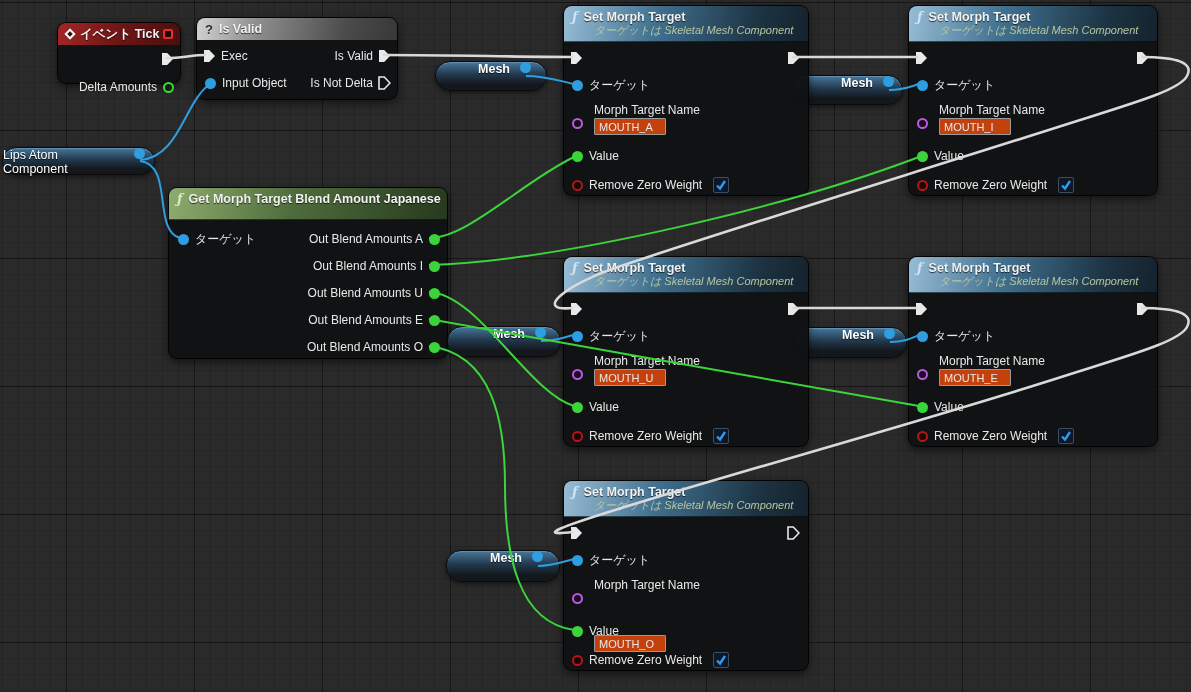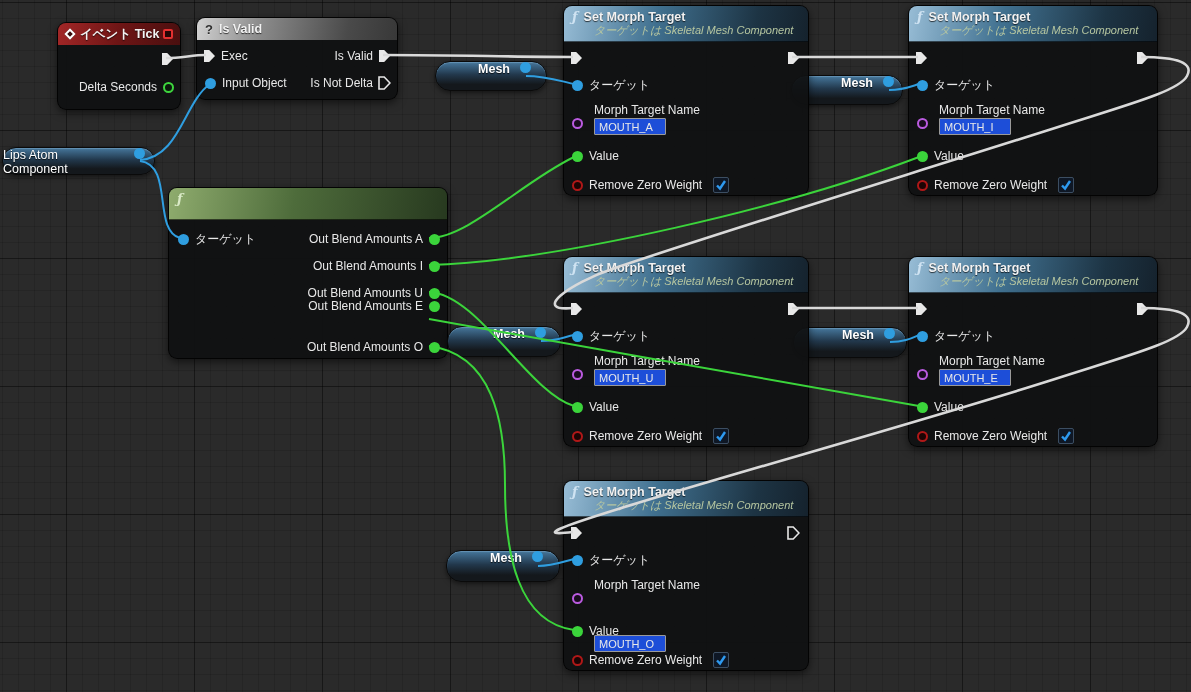--- a/index.html
+++ b/index.html
@@ -57,49 +57,49 @@
     position:absolute; display:flex; align-items:flex-start; justify-content:flex-end;
     background:linear-gradient(180deg,#46779c 0%,#22384c 45%,#14181c 80%);
     border:1px solid #0a0a0a; border-radius:15px;
     box-shadow:inset 0 1px 1px rgba(160,200,230,0.35), 0 2px 5px rgba(0,0,0,0.5);
     z-index:10; font-size:12.5px; color:#fff;
   }
   .pill-label { margin-right:8px; text-shadow:0 1px 1px rgba(0,0,0,0.8); }
   .pill-pin { position:absolute; }
   .name-field {
     position:absolute; left:30px; width:72px; height:17px;
-    background:#1d4ed8; border:1px solid #9a9a9a; border-radius:1px;
+    background:#c2410c; border:1px solid #9a9a9a; border-radius:1px;
     color:#e8e8e8; font-size:11px; font-family:"Liberation Sans", sans-serif; padding:0 4px;
   }
   .field-label { position:absolute; left:30px; font-size:12px; color:#e8e8e8; white-space:nowrap; }
   .checkbox {
     width:16px; height:16px; background:#0e1725; border:1px solid #3c4e62; border-radius:2px;
     display:flex; align-items:center; justify-content:center; margin-left:5px;
   }
   #wires { position:absolute; left:0; top:0; z-index:50; pointer-events:none; }
   .w-exec { stroke:#d9d9d9; stroke-width:2.6; fill:none; }
   .w-obj  { stroke:#2f9ee0; stroke-width:2;   fill:none; }
   .w-flt  { stroke:#3bd43b; stroke-width:2;   fill:none; }
   .set-node { width:246px; height:191px; }
   .set-node .hdr { height:36px; }
 </style>
 </head>
 <body>
 
-<div class="node" style="left:57px;top:22px;width:124px;height:88px">
+<div class="node" style="left:57px;top:22px;width:124px;height:62px">
   <div class="hdr-event">
     <span class="diamond-icon"></span>
     <span class="hdr-title">イベント Tick</span>
     <span class="redbox-icon"></span>
   </div>
   <svg class="exec-pin" style="right:6px;top:29px" width="13" height="14" viewBox="0 0 13 14">
       <path d="M1 1h5.2L12 7l-5.8 6H1z" fill="#e8e8e8"></path>
     </svg>
   <div class="row right" style="right:6px;top:54px;left:8px">
-    <span>Delta Seconds</span>
+    <span>Delta Amounts</span>
     <span class="pin-circle hollow-green"></span>
   </div>
 </div>
 
 <div class="node" style="left:196px;top:17px;width:202px;height:83px">
   <div class="hdr-macro">
     <span class="q-icon">?</span>
     <span class="hdr-title">Is Valid</span>
   </div>
   <svg class="exec-pin" style="left:6px;top:31px" width="13" height="14" viewBox="0 0 13 14">
@@ -128,39 +128,40 @@
 
 <div class="pill" style="left:2px;top:147px;width:153px;height:28px;padding-right:22px">
   <span class="pill-label">Lips Atom Component</span>
   <span class="pin-circle filled-blue pill-pin" style="right:9px"></span>
 </div>
 
 <div class="node" style="left:168px;top:187px;width:280px;height:172px">
   <div class="hdr hdr-pure" style="height:32px">
     <div class="hdr-line1">
       <span class="fn-icon">ƒ</span>
+      <span class="hdr-title">Get Morph Target Blend Amount Japanese</span>
     </div>
   </div>
   <div class="row" style="left:9px;top:41px">
     <span class="pin-circle filled-blue"></span>
     <span>ターゲット</span>
   </div>
   <div class="row right" style="right:7px;top:41px">
       <span>Out Blend Amounts A</span>
       <span class="pin-circle filled-green"></span>
     </div>
   <div class="row right" style="right:7px;top:68px">
       <span>Out Blend Amounts I</span>
       <span class="pin-circle filled-green"></span>
     </div>
   <div class="row right" style="right:7px;top:95px">
       <span>Out Blend Amounts U</span>
       <span class="pin-circle filled-green"></span>
     </div>
-  <div class="row right" style="right:7px;top:108px">
+  <div class="row right" style="right:7px;top:122px">
       <span>Out Blend Amounts E</span>
       <span class="pin-circle filled-green"></span>
     </div>
   <div class="row right" style="right:7px;top:149px">
       <span>Out Blend Amounts O</span>
       <span class="pin-circle filled-green"></span>
     </div>
 </div>
 
 <div class="pill" style="left:435px;top:61px;width:112px;height:30px;padding-right:28px">

